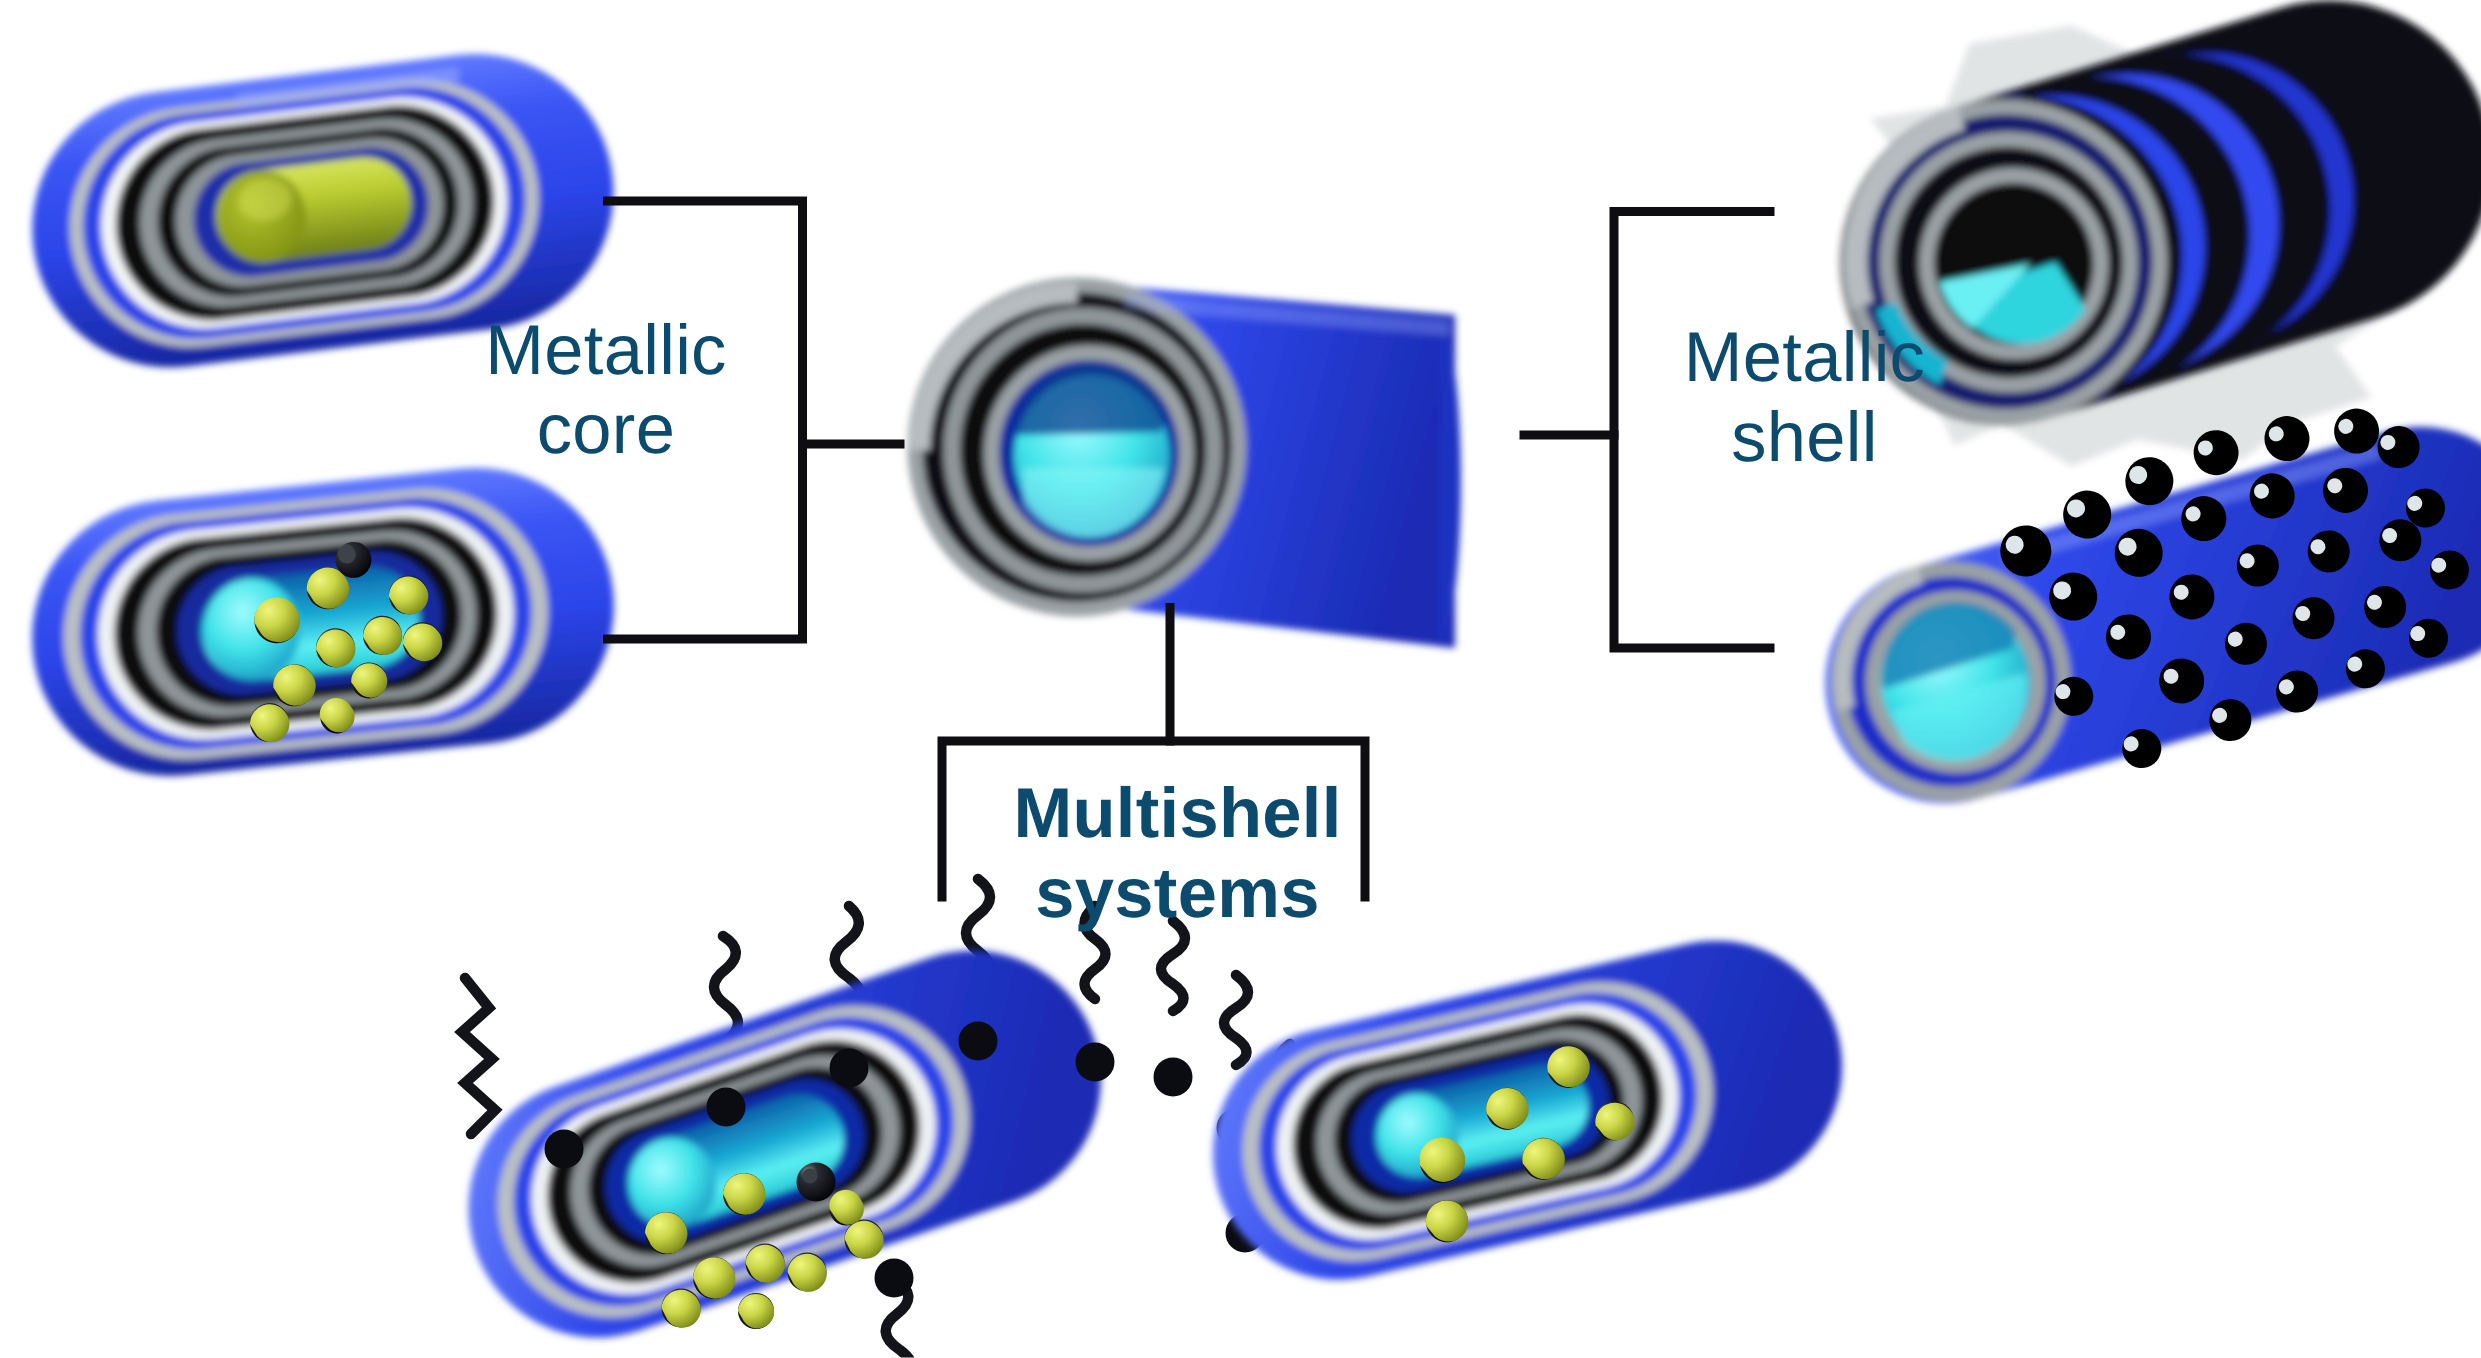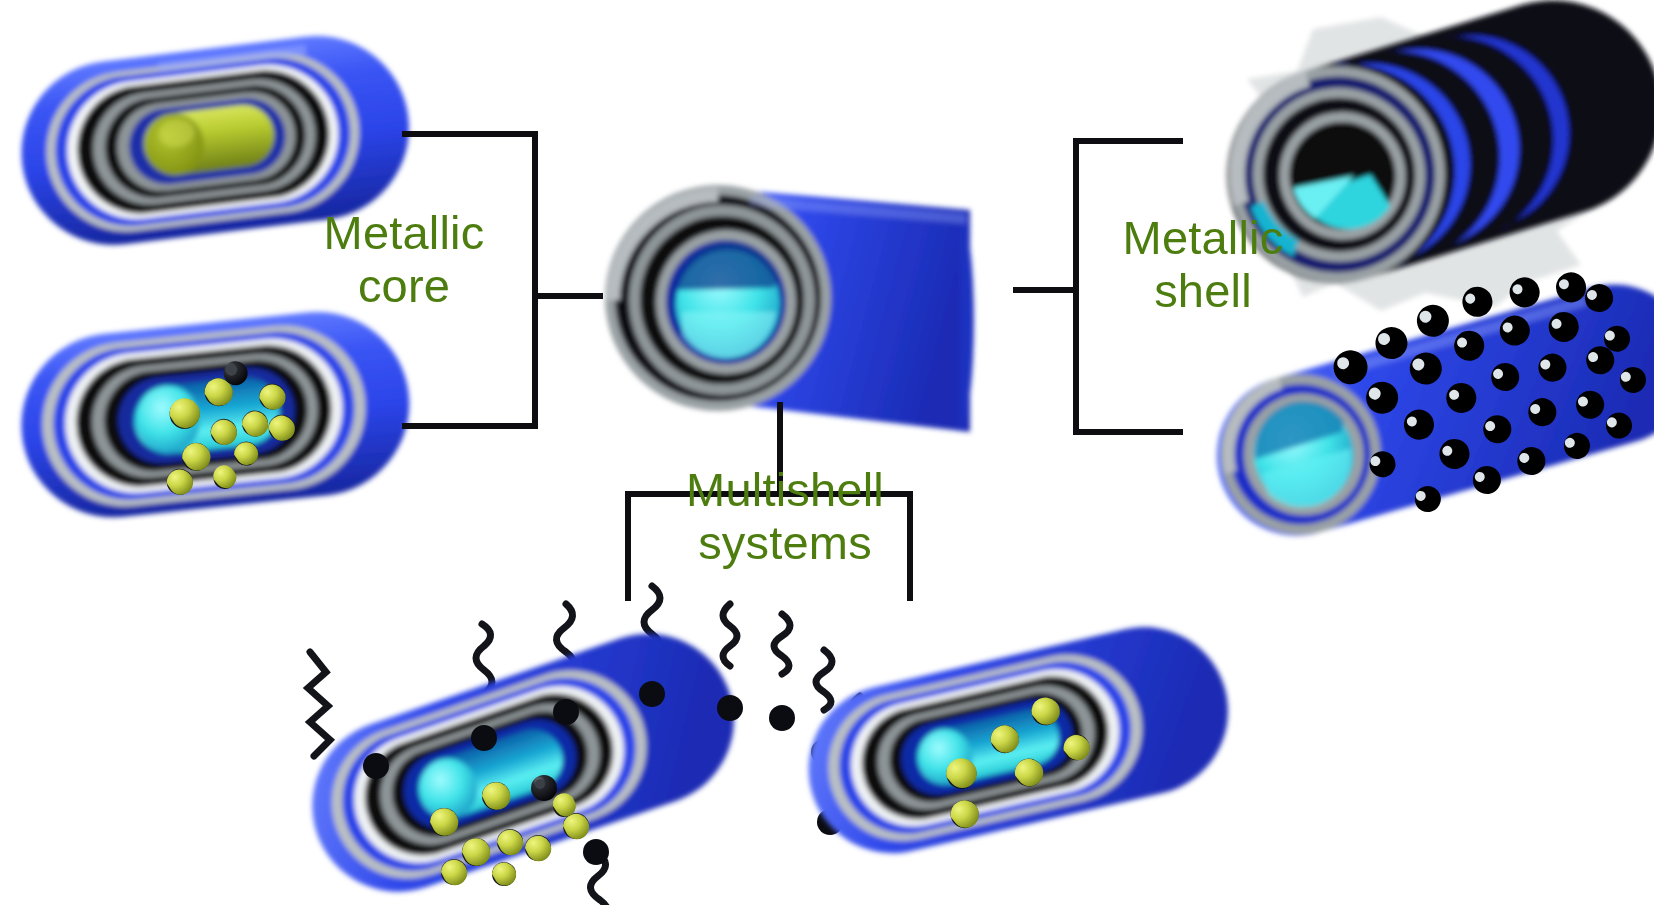--- a/index.html
+++ b/index.html
@@ -1,24 +1,24 @@
 <!DOCTYPE html>
 <html><head>
 <meta charset="utf-8">
 <title>Nanotube Classification Diagram</title>
 <style>
   html,body{margin:0;padding:0;background:#ffffff;}
   body{width:1654px;height:905px;position:relative;overflow:hidden;
        font-family:"Liberation Sans","DejaVu Sans",sans-serif;}
   #stage{position:absolute;inset:0;width:1654px;height:905px;}
-  .lbl{position:absolute;color:#4d7c0f;font-size:47px;line-height:1.12;
+  .lbl{position:absolute;color:#0c4a6e;font-size:47px;line-height:1.12;
        text-align:center;font-weight:400;letter-spacing:.2px;white-space:pre-line;}
   #label-metallic-core{left:268px;top:207px;width:272px;}
   #label-metallic-shell{left:1078px;top:212px;width:250px;text-align:center;}
-  #label-multishell{left:640px;top:464px;width:290px;}
+  #label-multishell{left:640px;top:516px;width:290px;font-weight:bold;}
   svg.art{position:absolute;left:0;top:0;}
 </style>
 </head>
 <body>
 
 <div id="stage">
 
   <svg class="art" width="1654" height="905" viewBox="0 0 1654 905">
     <defs>
 

